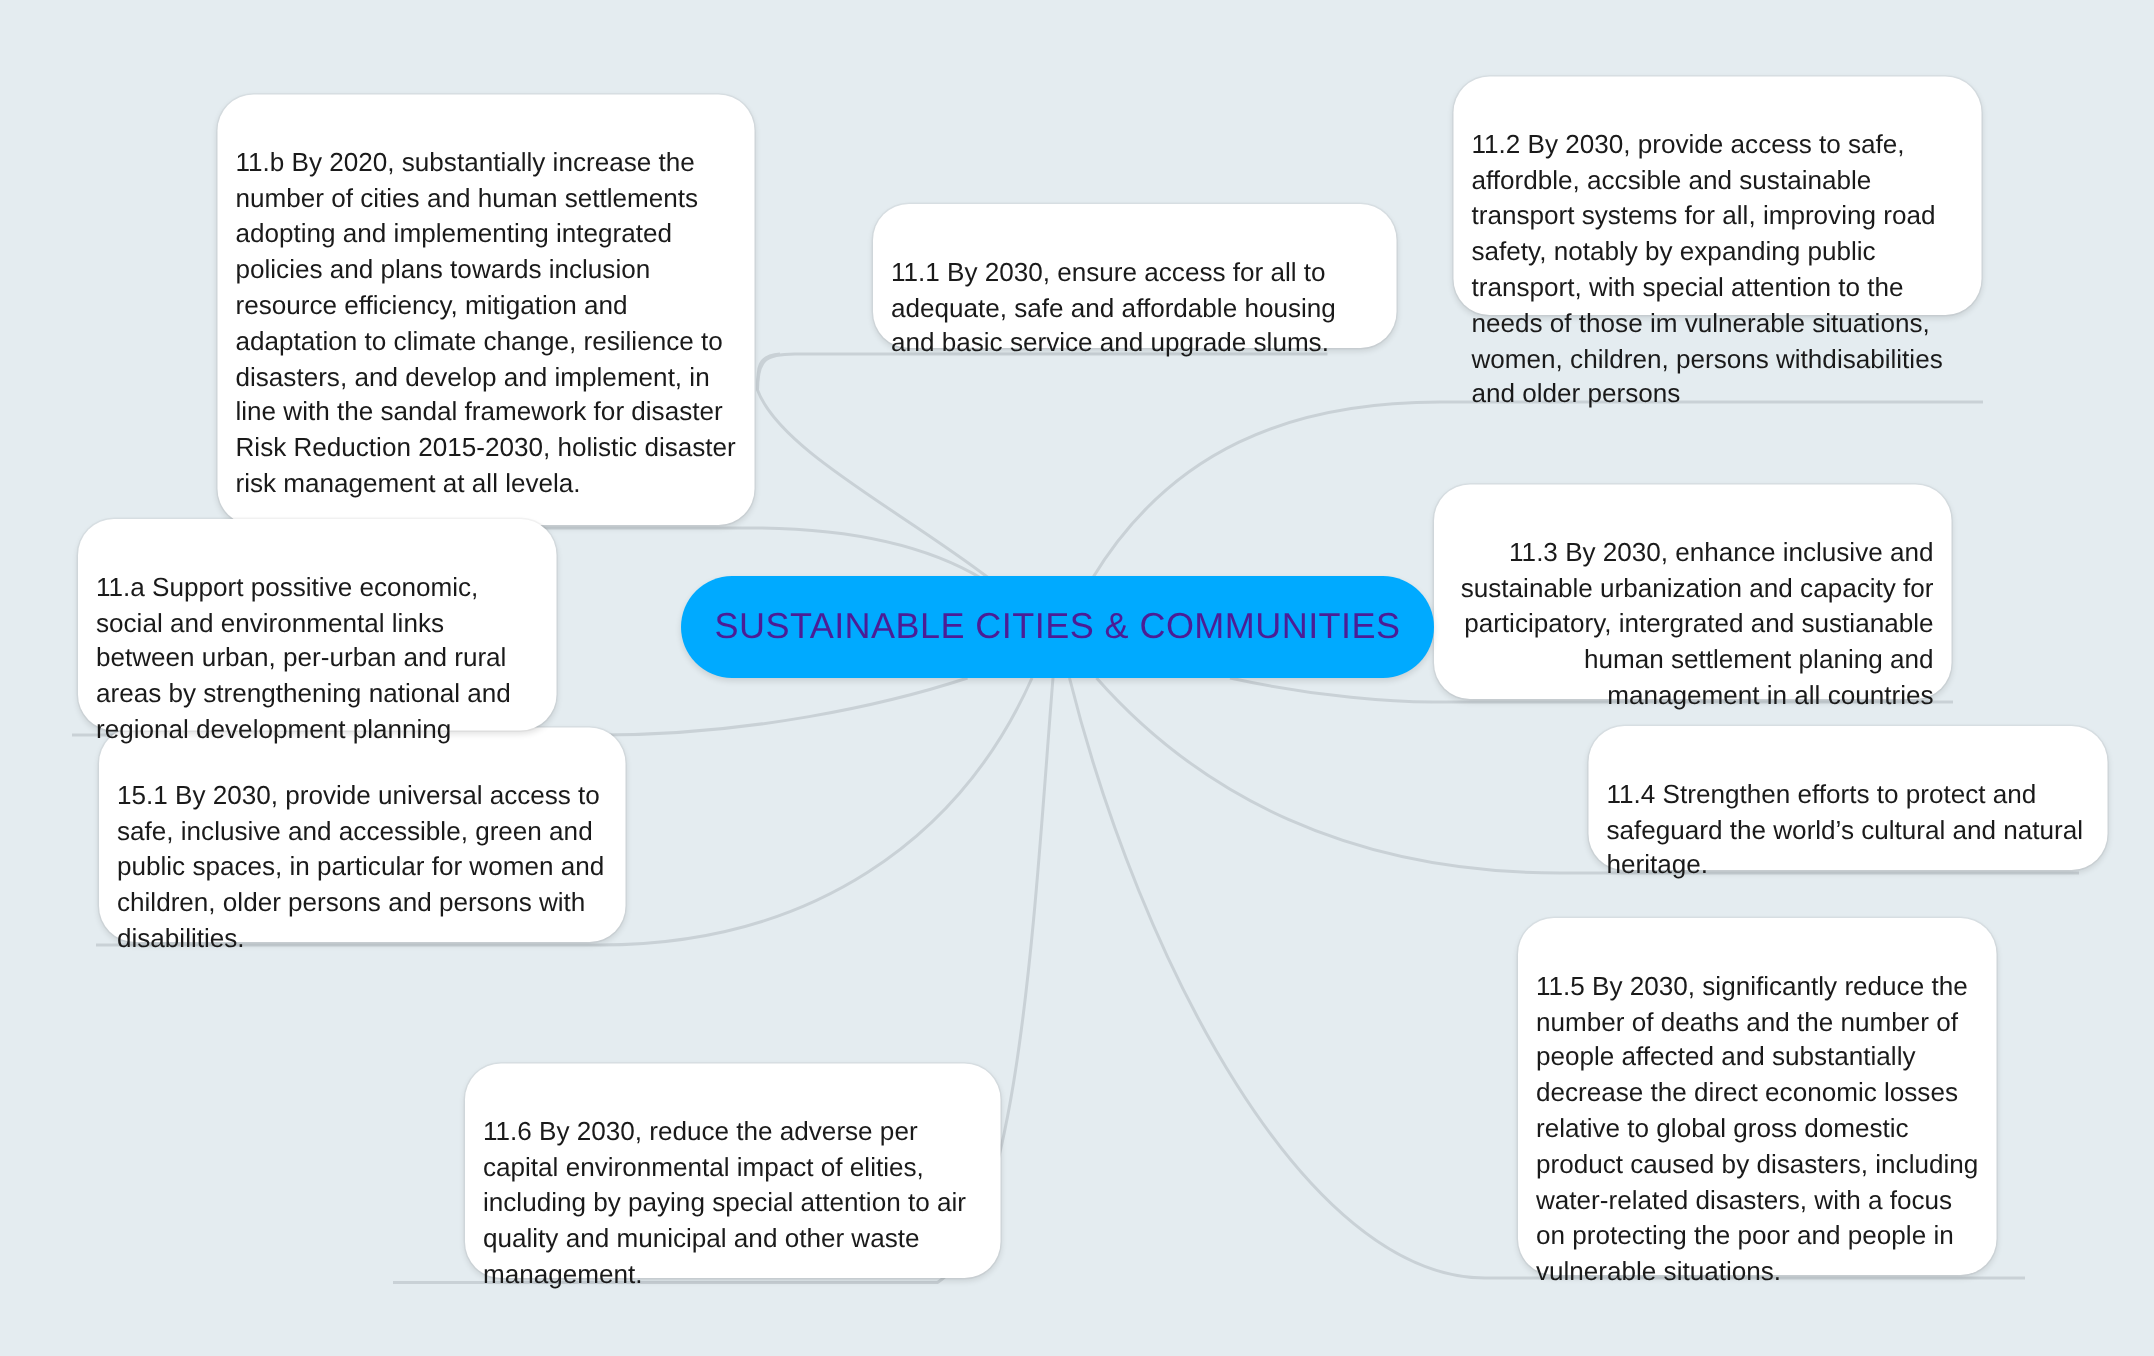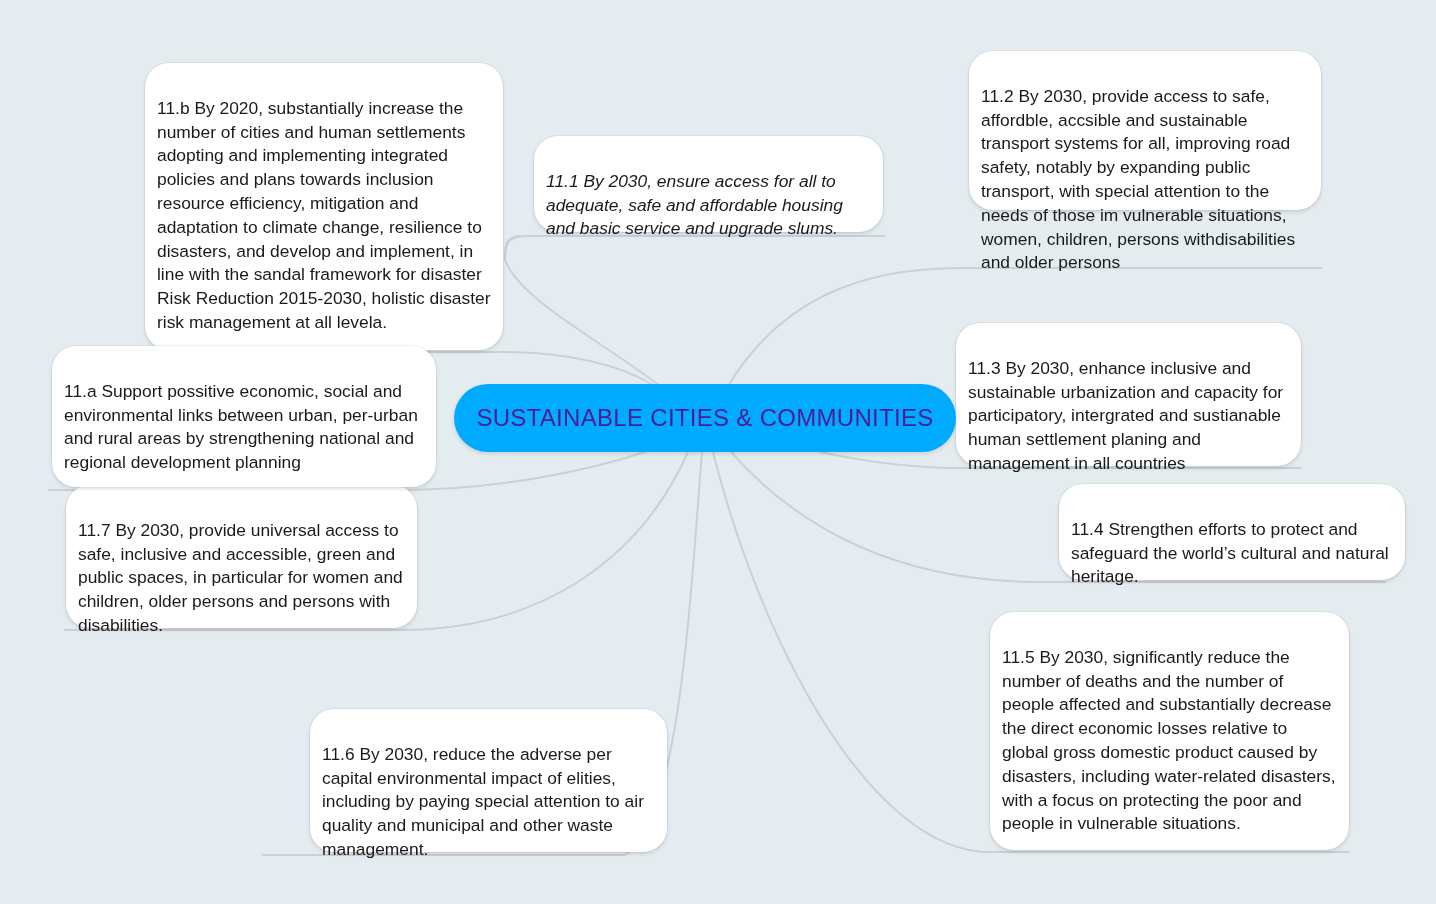--- a/index.html
+++ b/index.html
@@ -40,21 +40,21 @@
       border-radius: 24px;
       box-shadow: 0 2px 4px rgba(0,0,0,0.12), 0 0 0 1px rgba(0,0,0,0.04);
       box-sizing: border-box;
       color: #1a1a1a;
       font-size: 17.4px;
       line-height: 23.8px;
       padding: 10px 12px;
       white-space: pre-line;
     }
     .node.italic {
-      font-style: italic;
+      margin-left: 48px;
     }
     .central {
       position: absolute;
       left: 454px;
       top: 384px;
       width: 502px;
       height: 68px;
       border-radius: 34px;
       background: #00aaff;
       color: #4c1d95;
@@ -99,41 +99,41 @@
   </div>
 
   <div class="node italic" style="left:534px; top:136px; width:349px; height:96px;">
     <span>11.1 By 2030, ensure access for all to adequate, safe and affordable housing and basic service and upgrade slums.</span>
   </div>
 
   <div class="node" style="left:969px; top:51px; width:352px; height:159px;">
     <span>11.2 By 2030, provide access to safe, affordble, accsible and sustainable transport systems for all, improving road safety, notably by expanding public transport, with special attention to the needs  of those im vulnerable situations, women, children, persons withdisabilities and older persons</span>
   </div>
 
-  <div class="node" style="left:956px; top:323px; width:345px; height:143px;">
+  <div class="node" style="left:956px; top:323px; width:345px; height:143px;text-align:right;">
     <span>11.3 By 2030, enhance inclusive and sustainable urbanization and capacity for participatory, intergrated and sustianable human settlement planing and management in all countries</span>
   </div>
 
   <div class="node" style="left:1059px; top:484px; width:346px; height:96px;">
     <span>11.4 Strengthen efforts to protect and safeguard the world’s cultural and natural heritage.</span>
   </div>
 
-  <div class="node" style="left:990px; top:612px; width:359px; height:238px;">
+  <div class="node" style="left:1012px; top:612px; width:319px; height:238px;">
     <span>11.5 By 2030, significantly reduce the number of deaths and the number of people affected and substantially decrease the direct  economic losses relative to global gross domestic product caused by disasters, including water-related disasters, with a focus on protecting the poor and people in vulnerable situations.</span>
   </div>
 
   <div class="node" style="left:263px; top:709px; width:357px; height:143px;margin-left:47px;">
     <span>11.6 By 2030, reduce the adverse per capital environmental impact of elities, including by paying special attention to air quality and municipal and other waste management.</span>
   </div>
 
   <div class="node" style="left:66px; top:485px; width:351px; height:143px;">
-    <span>11.7 By 2030, provide universal access to safe, inclusive and accessible, green and public spaces, in particular for women and children, older persons and persons with disabilities.</span>
+    <span>15.1 By 2030, provide universal access to safe, inclusive and accessible, green and public spaces, in particular for women and children, older persons and persons with disabilities.</span>
   </div>
 
-  <div class="node" style="left:52px; top:346px; width:384px; height:141px;">
+  <div class="node" style="left:52px; top:346px; width:319px; height:141px;">
     <span>11.a Support possitive economic, social and  environmental links between urban, per-urban and rural areas by strengthening national and regional development planning</span>
   </div>
 
   <div class="central">
     <span>SUSTAINABLE CITIES &amp; COMMUNITIES</span>
   </div>
 
 </div>
 
 </body></html>

